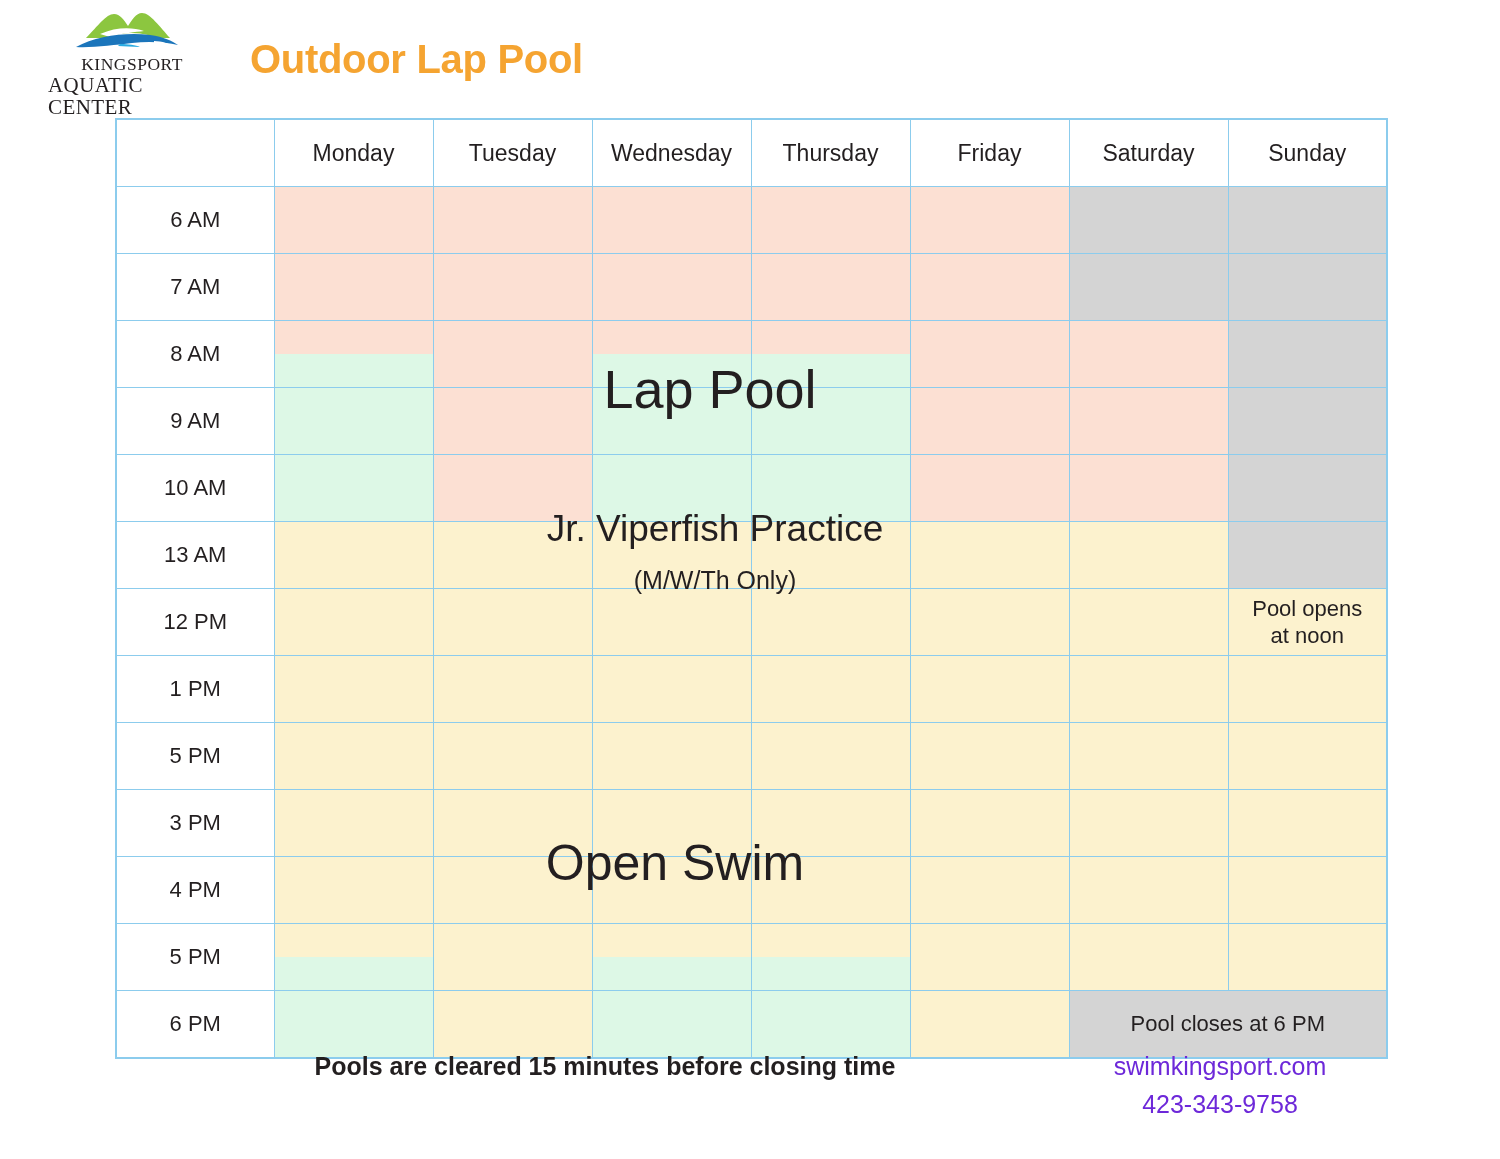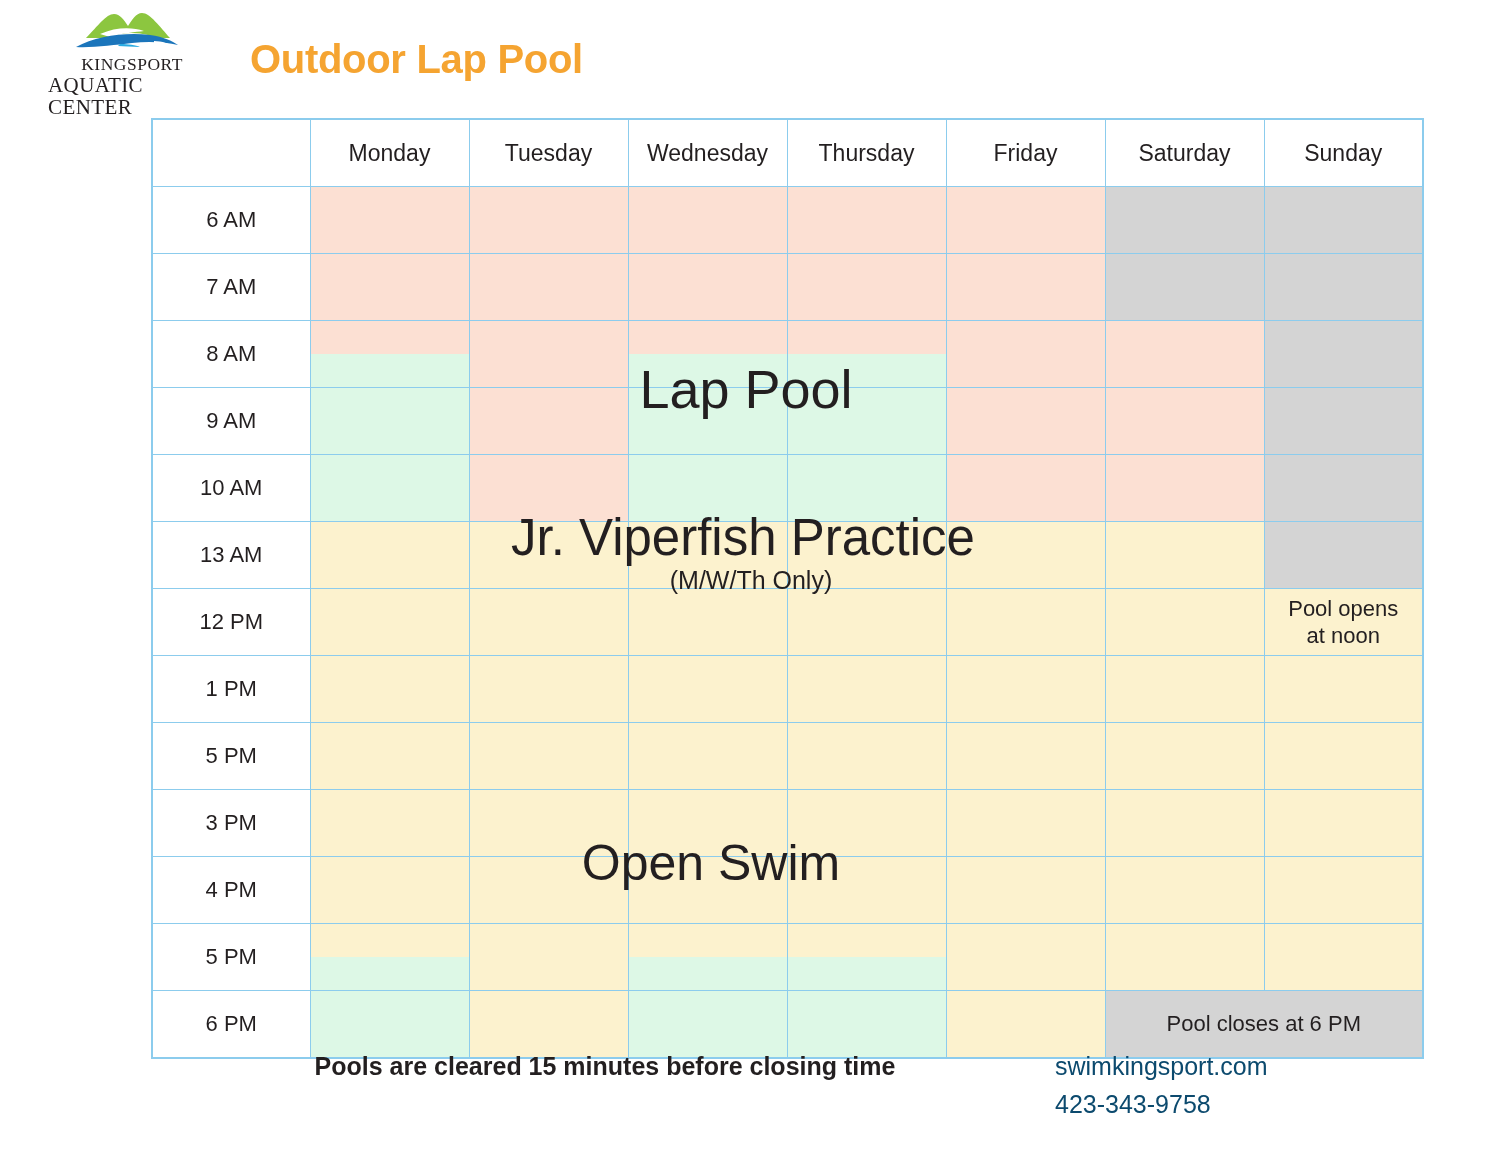--- a/index.html
+++ b/index.html
@@ -56,21 +56,20 @@
     color: #f5a431;
     letter-spacing: -0.3px;
   }
 
   
   .grid-wrap {
     position: absolute;
     left: 115px;
     top: 118px;
     width: 1270px;
-    margin-left: 36px;
   }
   table.schedule {
     border-collapse: collapse;
     table-layout: fixed;
     width: 1270px;
     border: 2px solid #8ccced;
   }
   table.schedule col.timecol { width: 158px; }
   table.schedule col.daycol  { width: 159px; }
 
@@ -129,22 +128,22 @@
     position: absolute;
     text-align: center;
     color: #231f20;
     white-space: nowrap;
   }
   .ov-lap {
     left: 275px; top: 240px; width: 640px;
     font-size: 54px;
   }
   .ov-jr {
-    left: 152px; top: 390px; width: 880px;
-    font-size: 51px;
+    left: 160px; top: 390px; width: 880px;
+    font-size: 37px;
   }
   .ov-jr-sub {
     left: 160px; top: 448px; width: 880px;
     font-size: 25px;
     text-align: center;
   }
   .ov-open {
     left: 240px; top: 716px; width: 640px;
     font-size: 50px;
   }
@@ -162,23 +161,23 @@
     flex: 1 1 auto;
     text-align: center;
     font-size: 25px;
     color: #231f20;
     padding-left: 40px;
     padding-top: 4px;
     font-weight: bold;
   }
   .footer-right {
     width: 330px;
-    text-align: left;
+    text-align: center;
     font-size: 25px;
-    color: #0c4a6e;
+    color: #6d28d9;
     line-height: 1.5;
   }
 </style>
 </head>
 <body>
 
 <div class="header">
   <div class="logo-block">
     <svg class="logo-mark" viewBox="0 0 125 46">
       <path d="M16 30 C28 18, 36 6, 44 6 C50 6, 54 12, 58 18 C62 12, 66 5, 72 5 C80 5, 90 19, 100 30 Z" fill="#8cc63f"></path>

